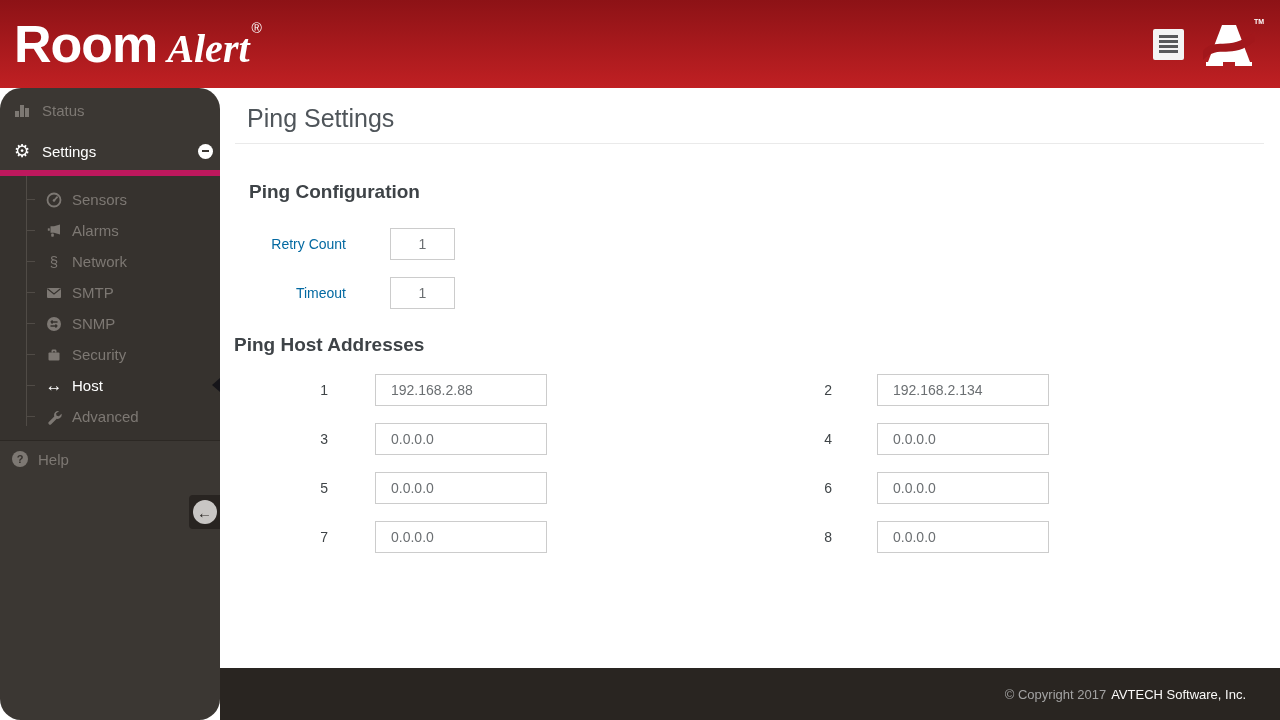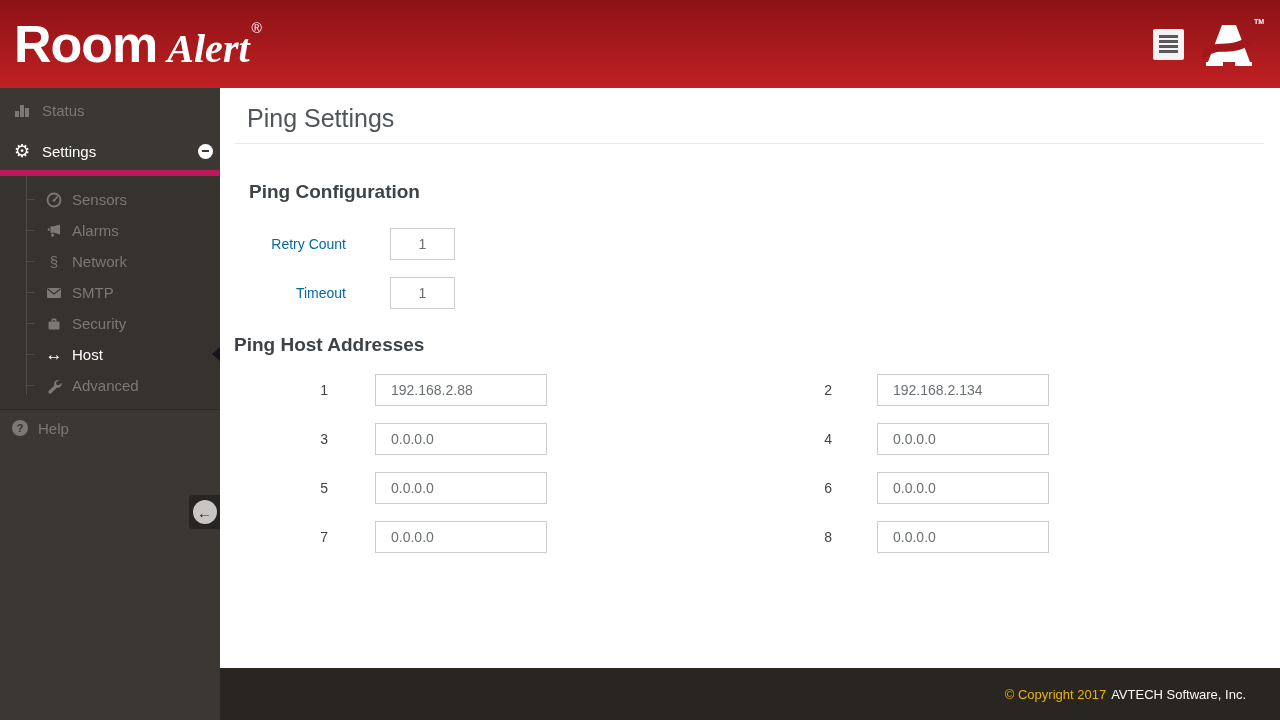--- a/index.html
+++ b/index.html
@@ -15,21 +15,21 @@
   .brand .reg { font-size:14px; margin-left:2px; align-self:flex-start; margin-top:6px; }
   .header-right { margin-left:auto; margin-right:18px; display:flex; align-items:center; gap:16px; }
   .list-btn { width:31px; height:31px; background:#f4f4f4; border-radius:2px; display:flex;
               flex-direction:column; justify-content:center; align-items:center; gap:2px; cursor:pointer; }
   .list-btn i { display:block; width:19px; height:3px; background:#58595b; }
   .logo-wrap { position:relative; width:62px; height:48px; }
   .logo-wrap svg { display:block; }
   .logo-tm { position:absolute; right:-2px; top:-2px; color:#fff; font-size:7px; font-weight:bold; }
 
   
-  .sidebar { position:absolute; left:0; top:88px; width:220px; height:632px; background:#3b3733; color:#7d7873; }
+  .sidebar { position:absolute; left:0; top:88px; width:220px; height:632px; background:#3b3733; color:#7d7873;border-radius:21px; }
   .nav-row { display:flex; align-items:center; gap:11px; padding-left:13px; cursor:pointer; font-size:15px; }
   .nav-status { height:44px; }
   .nav-settings { height:38px; color:#fff; }
   .icon-box { width:18px; display:flex; justify-content:center; align-items:center; flex:none; }
   .glyph { font-size:15px; line-height:1; font-style:normal; }
   .gear-glyph { font-size:18px; }
   .minus-circle { margin-left:auto; margin-right:7px; width:15px; height:15px; border-radius:50%;
                   background:#fff; display:flex; align-items:center; justify-content:center; }
   .minus-circle i { display:block; width:7px; height:2px; background:#3b3733; }
 
@@ -68,21 +68,21 @@
   .hosts-grid { margin:18px 0 0 15px; display:grid; grid-template-columns:140px 190px 312px 190px; row-gap:17px; }
   .hosts-grid .h-num { text-align:right; font-size:14px; color:#3f4447; align-self:center; }
   .hosts-grid .h-num.c1 { padding-right:47px; }
   .hosts-grid .h-num.c3 { padding-right:45px; }
   .host-input { width:172px; height:32px; border:1px solid #ccc; font-family:"Liberation Sans",sans-serif;
                 font-size:14px; color:#6b6f72; padding-left:15px; outline:none; }
 
   
   .footer { position:absolute; left:220px; right:0; bottom:0; height:52px; background:#292521;
             display:flex; align-items:center; justify-content:flex-end; padding-right:34px; font-size:13px; }
-  .footer .copy { color:#eab308; }
+  .footer .copy { color:#a3a3a3; }
   .footer .company { color:#fbfaf9; margin-left:5px; }
 
   svg.ic { display:block; }
 </style>
 </head>
 <body>
 
 <div class="header">
   <div class="brand">
     <span class="room">Room</span>
@@ -162,20 +162,30 @@
       <span class="icon-box">
         <svg class="ic" width="16" height="16" viewBox="0 0 16 16">
           <rect x="1" y="3" width="14" height="10" rx="1" fill="currentColor"></rect>
           <path d="M1.5 3.8 L8 9 L14.5 3.8" fill="none" stroke="#36322e" stroke-width="1.2"></path>
         </svg>
       </span>
       <span>SMTP</span>
     </li>
     <li>
       <span class="icon-box">
+        <svg class="ic" width="16" height="16" viewBox="0 0 16 16">
+          <circle cx="8" cy="8" r="7" fill="currentColor"></circle>
+          <path d="M11.5 6 L4.8 6 M4.8 6 L6.6 4.4 M4.8 6 L6.6 7.6" fill="none" stroke="#36322e" stroke-width="1.4"></path>
+          <path d="M4.5 10 L11.2 10 M11.2 10 L9.4 8.4 M11.2 10 L9.4 11.6" fill="none" stroke="#36322e" stroke-width="1.4"></path>
+        </svg>
+      </span>
+      <span>SNMP</span>
+    </li>
+    <li>
+      <span class="icon-box">
         <svg class="ic" width="16" height="16" viewBox="0 0 16 16" fill="currentColor">
           <path d="M5.5 5.5 V4 a1.4 1.4 0 0 1 1.4 -1.4 h2.2 a1.4 1.4 0 0 1 1.4 1.4 V5.5 h-1.6 V4.2 h-1.8 V5.5 Z"></path>
           <rect x="2.5" y="5.5" width="11" height="8" rx="1"></rect>
         </svg>
       </span>
       <span>Security</span>
     </li>
     <li class="active">
       <span class="icon-box">
           <i class="glyph" style="font-size:17px;font-weight:bold;">↔</i>

